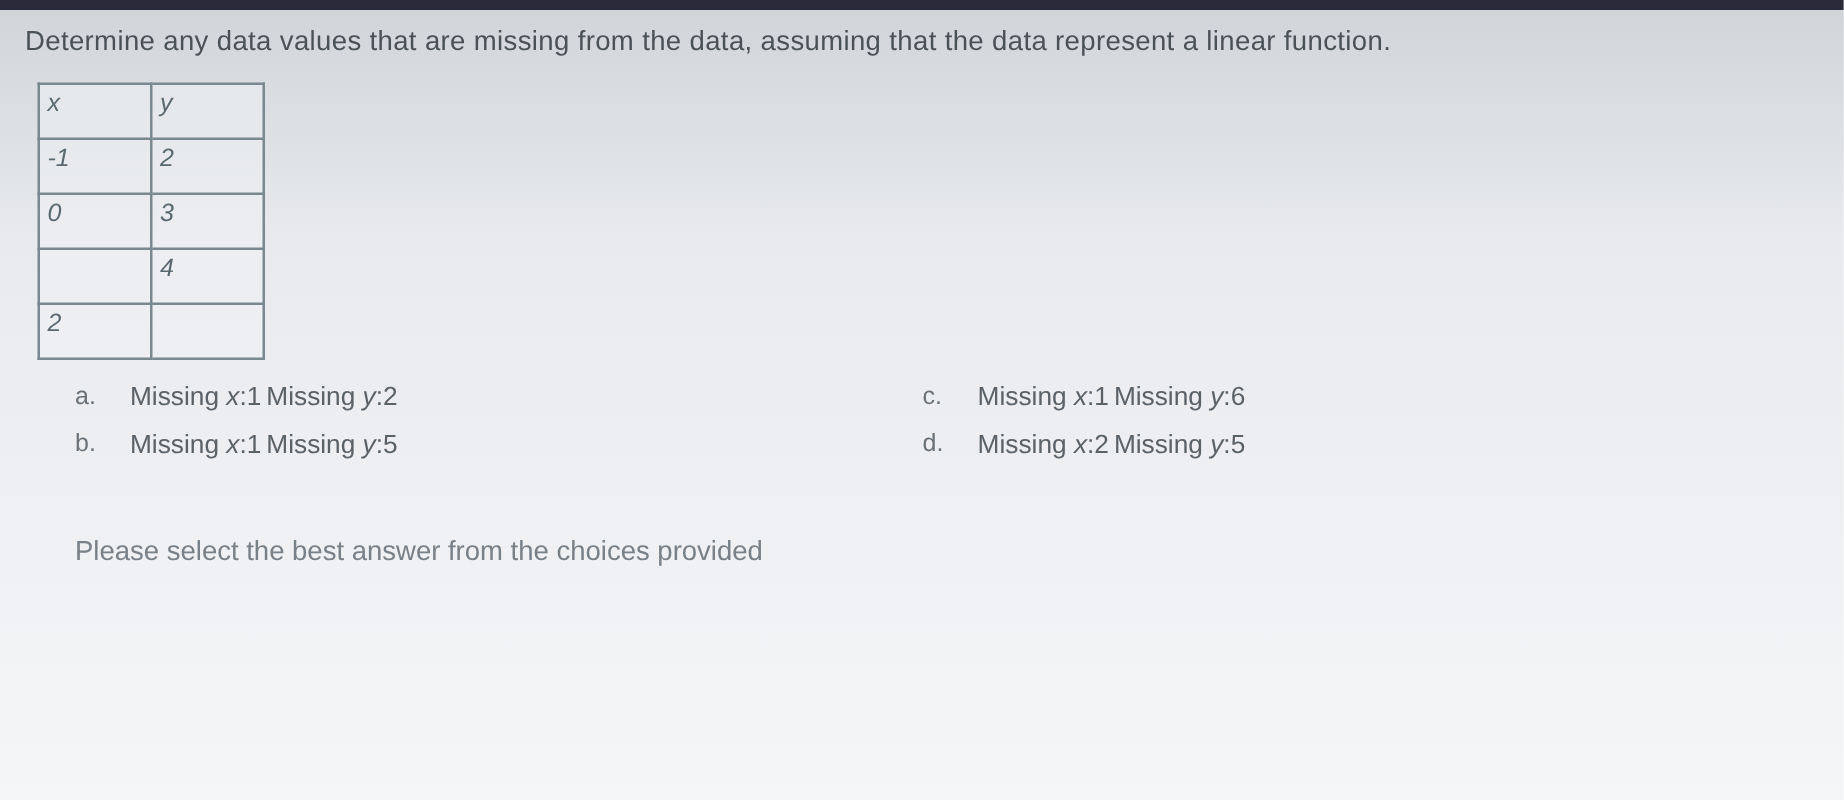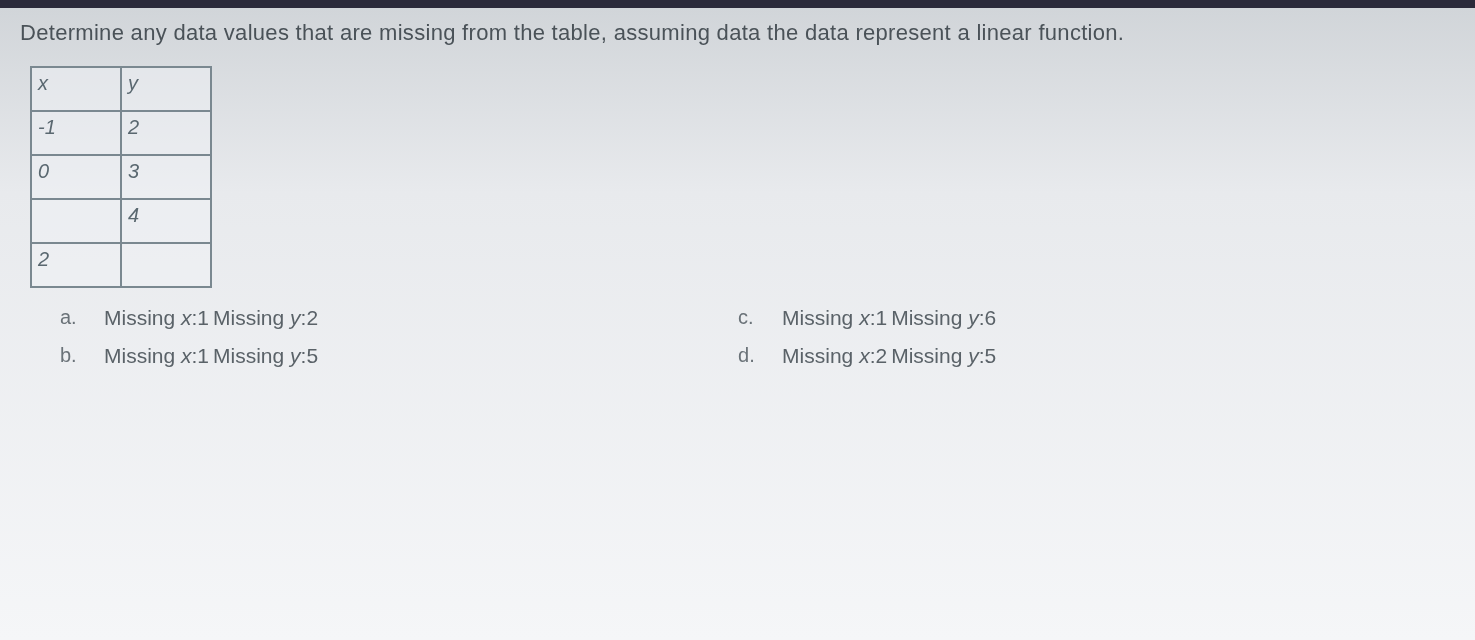--- a/index.html
+++ b/index.html
@@ -87,21 +87,21 @@
       color: #788088;
     }
   </style>
 </head>
 <body>
 
 <div class="top-bar"></div>
 
 <div class="content-area">
 
-  <div class="question-text">Determine any data values that are missing from the table, assuming data the data represent a linear function.</div>
+  <div class="question-text">Determine any data values that are missing from the data, assuming that the data represent a linear function.</div>
 
   <table class="data-table">
     <tbody>
         <tr>
       <td class="header-cell">x</td>
       <td class="header-cell">y</td>
     </tr>
     <tr>
       <td>-1</td>
       <td>2</td>
@@ -150,14 +150,15 @@
       <div class="choice">
         <div class="choice-letter">d.</div>
         <div class="choice-content">
           <div class="choice-line"><span>Missing </span><span class="italic">x</span><span>:2</span></div>
           <div class="choice-line"><span>Missing </span><span class="italic">y</span><span>:5</span></div>
         </div>
       </div>
     </div>
   </div>
 
+  <div class="instruction-text">Please select the best answer from the choices provided</div>
 
 </div>
 
 </body></html>

